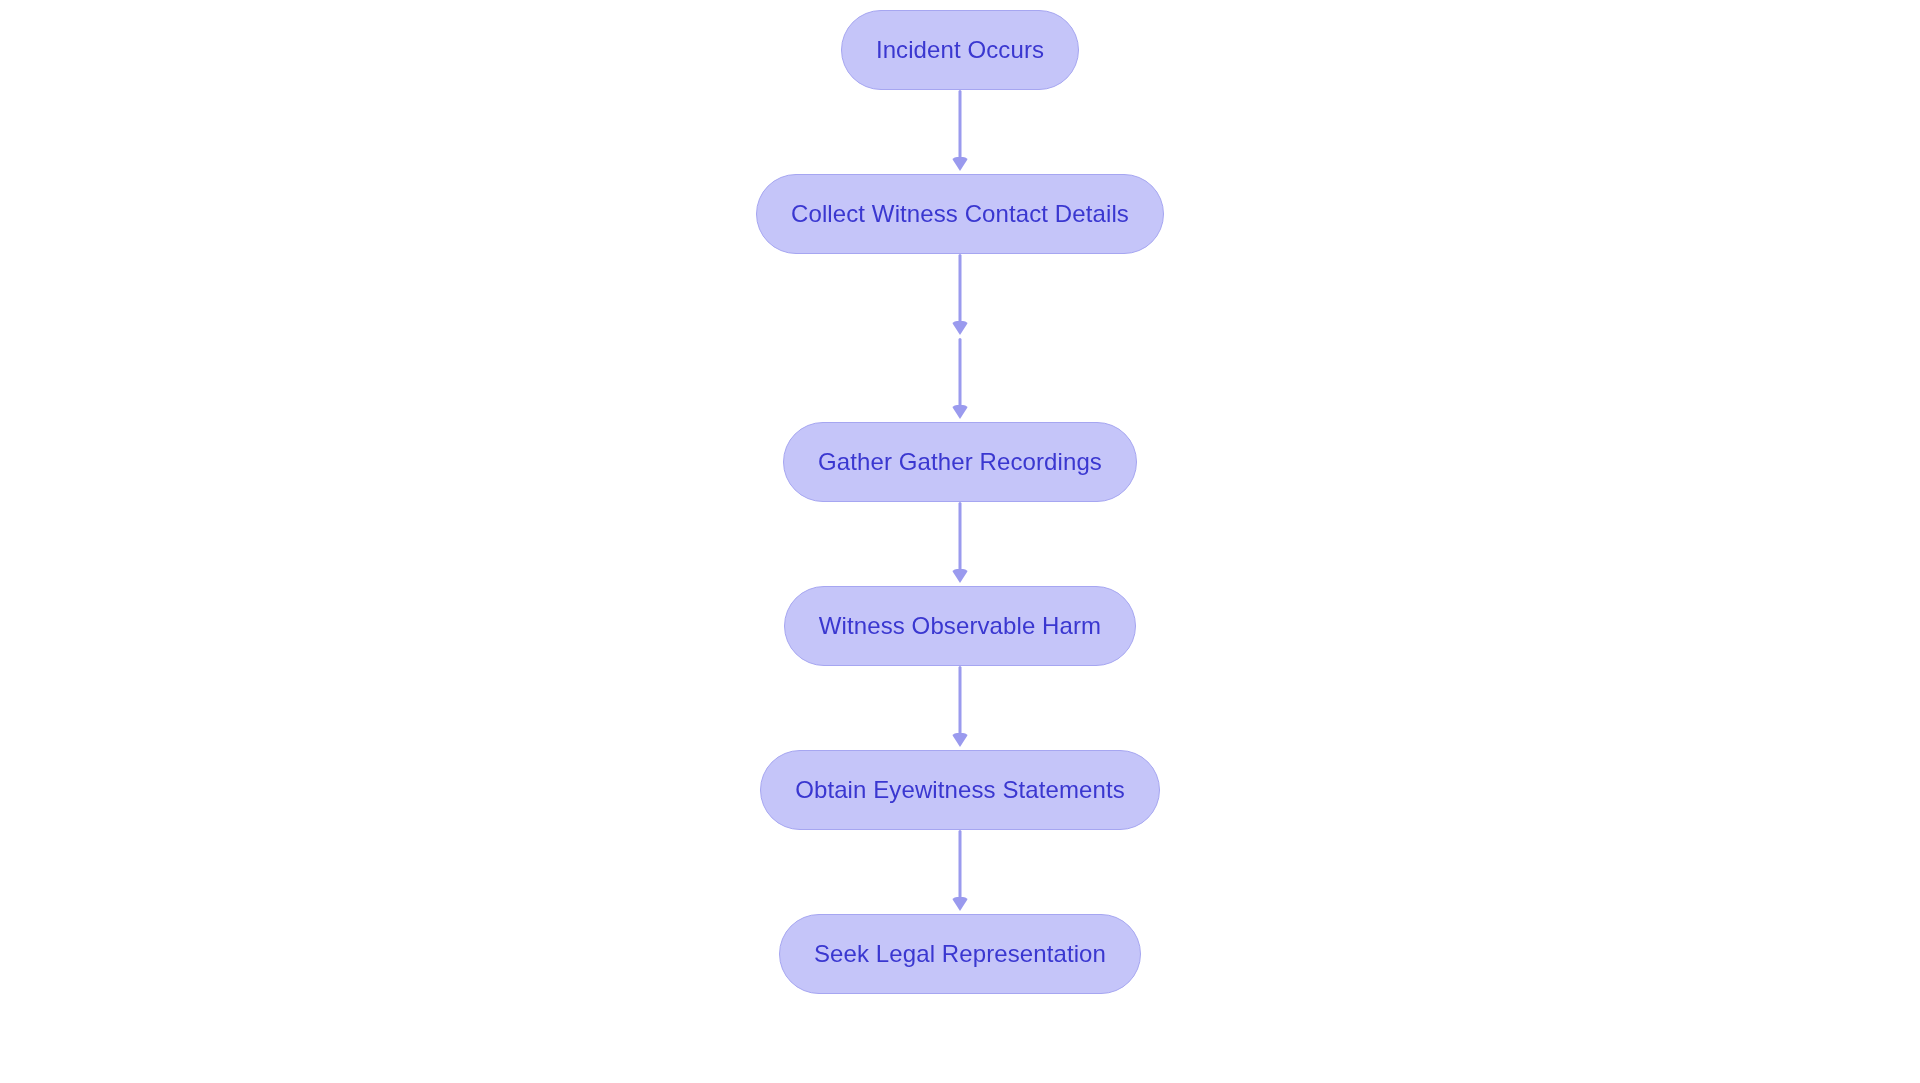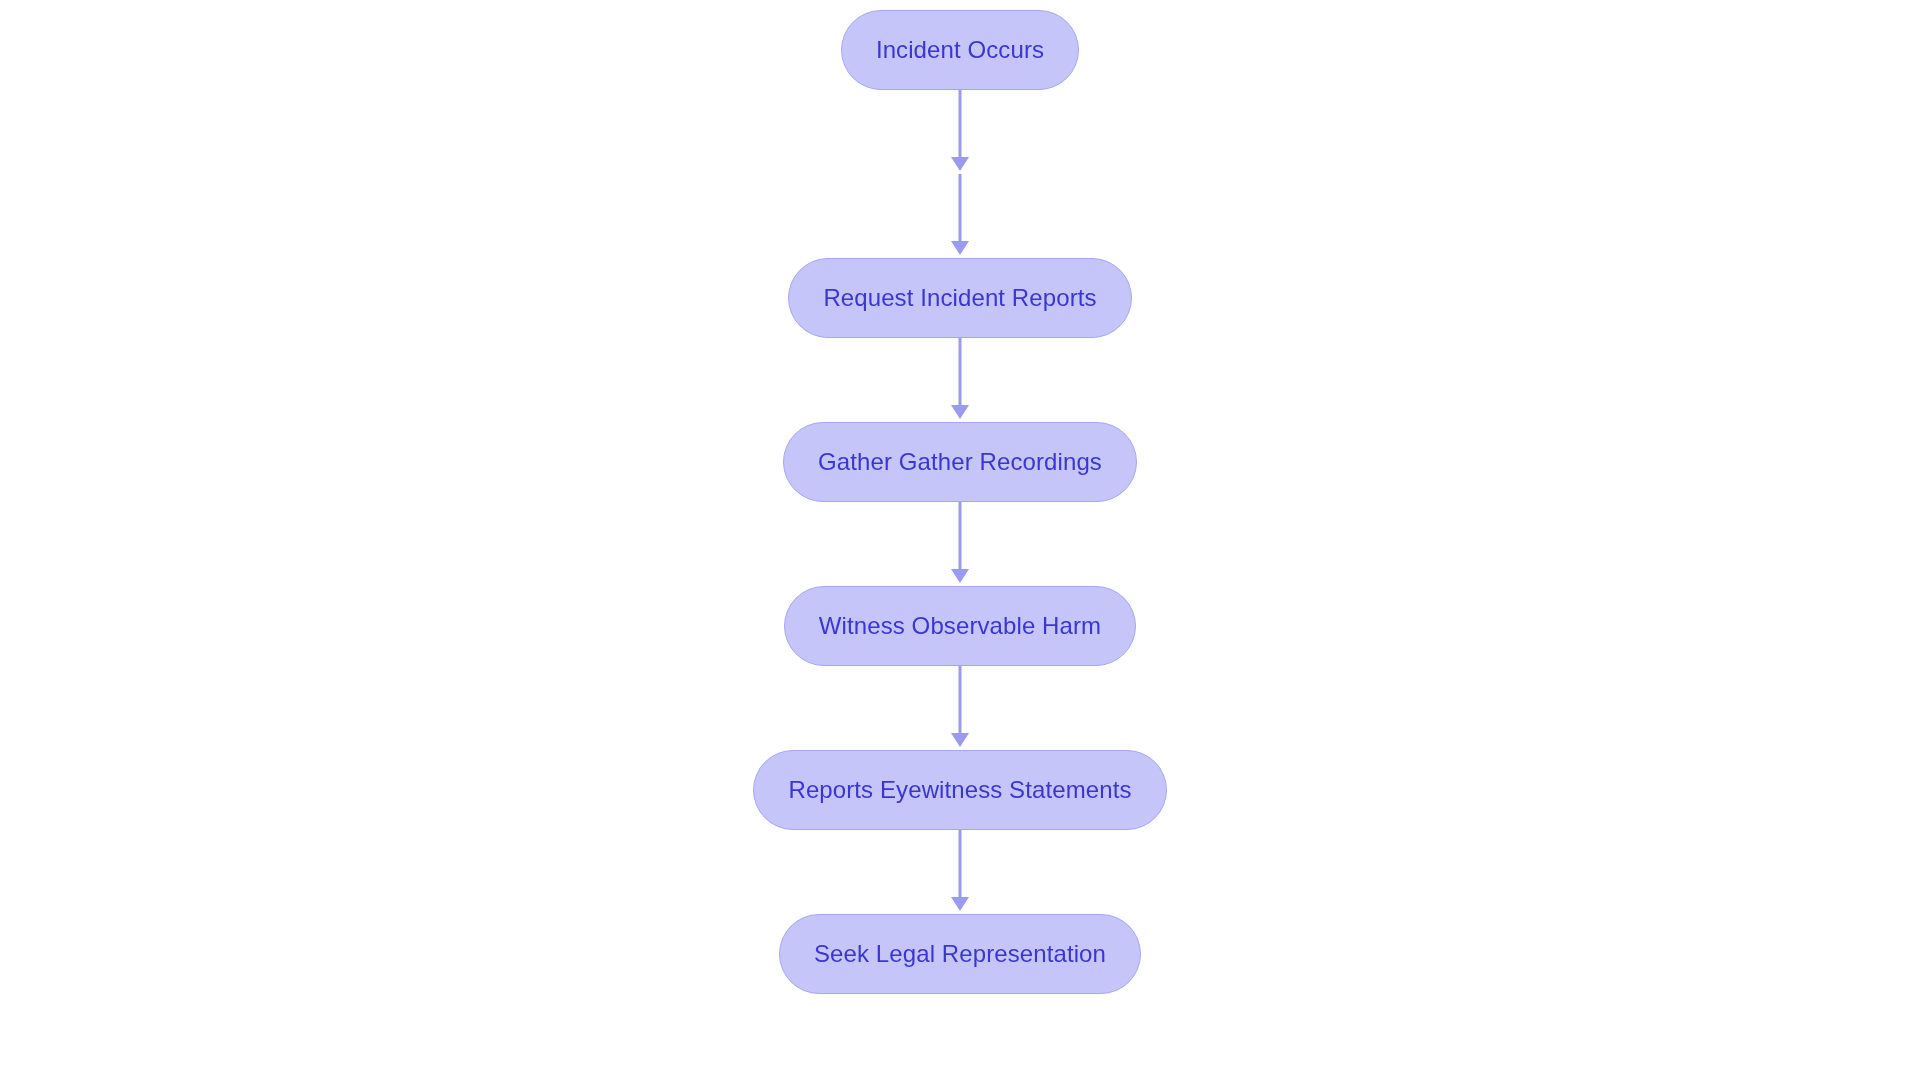--- a/index.html
+++ b/index.html
@@ -1,15 +1,15 @@
 <!DOCTYPE html>
 <html><head>
 <meta charset="utf-8">
 <style>
-  * { box-sizing: border-box; margin: 0; padding: 0; }
+  * { box-sizing: border-box; margin: 0; padding: 0; border-radius: 6px; }
 
   html, body {
     width: 1920px;
     height: 1083px;
     background: #ffffff;
     font-family: "Liberation Sans", sans-serif;
     overflow: hidden;
   }
 
   #flowchart-canvas {
@@ -93,29 +93,29 @@
 
     <div class="flow-node">
       <span class="flow-node-label">Incident Occurs</span>
     </div>
 
     <div class="flow-connector">
       <span class="conn-line"></span>
       <span class="conn-arrow"></span>
     </div>
 
+    <div class="flow-node">
+      <span class="flow-node-label">Collect Witness Contact Details</span>
+    </div>
 
     <div class="flow-connector">
       <span class="conn-line"></span>
       <span class="conn-arrow"></span>
     </div>
 
-    <div class="flow-node">
-      <span class="flow-node-label">Request Incident Reports</span>
-    </div>
 
     <div class="flow-connector">
       <span class="conn-line"></span>
       <span class="conn-arrow"></span>
     </div>
 
     <div class="flow-node">
       <span class="flow-node-label">Gather Gather Recordings</span>
     </div>
 
@@ -127,21 +127,21 @@
     <div class="flow-node">
       <span class="flow-node-label">Witness Observable Harm</span>
     </div>
 
     <div class="flow-connector">
       <span class="conn-line"></span>
       <span class="conn-arrow"></span>
     </div>
 
     <div class="flow-node">
-      <span class="flow-node-label">Reports Eyewitness Statements</span>
+      <span class="flow-node-label">Obtain Eyewitness Statements</span>
     </div>
 
     <div class="flow-connector">
       <span class="conn-line"></span>
       <span class="conn-arrow"></span>
     </div>
 
     <div class="flow-node">
       <span class="flow-node-label">Seek Legal Representation</span>
     </div>

